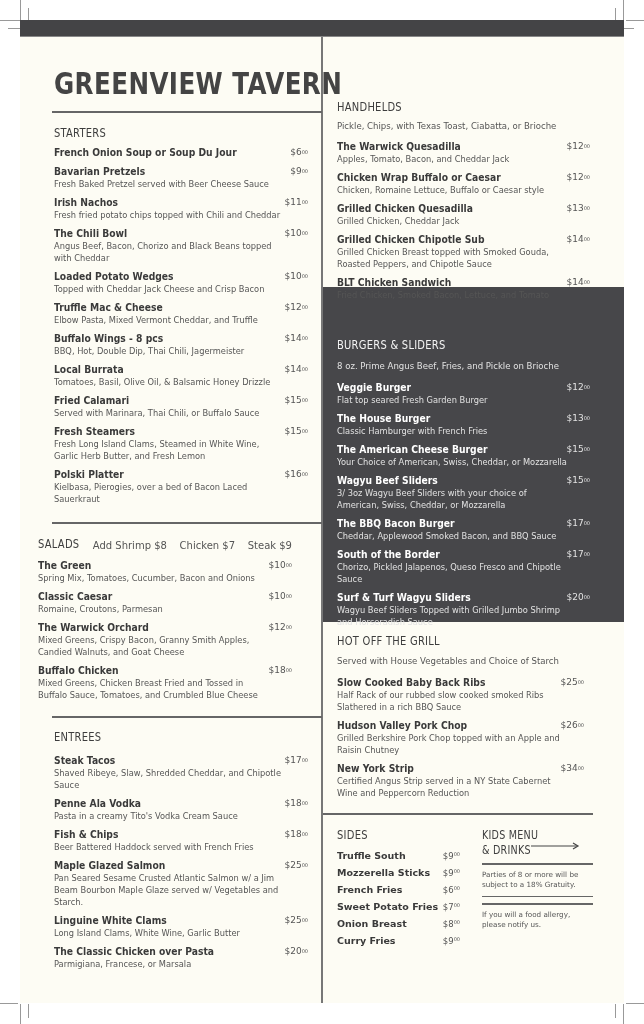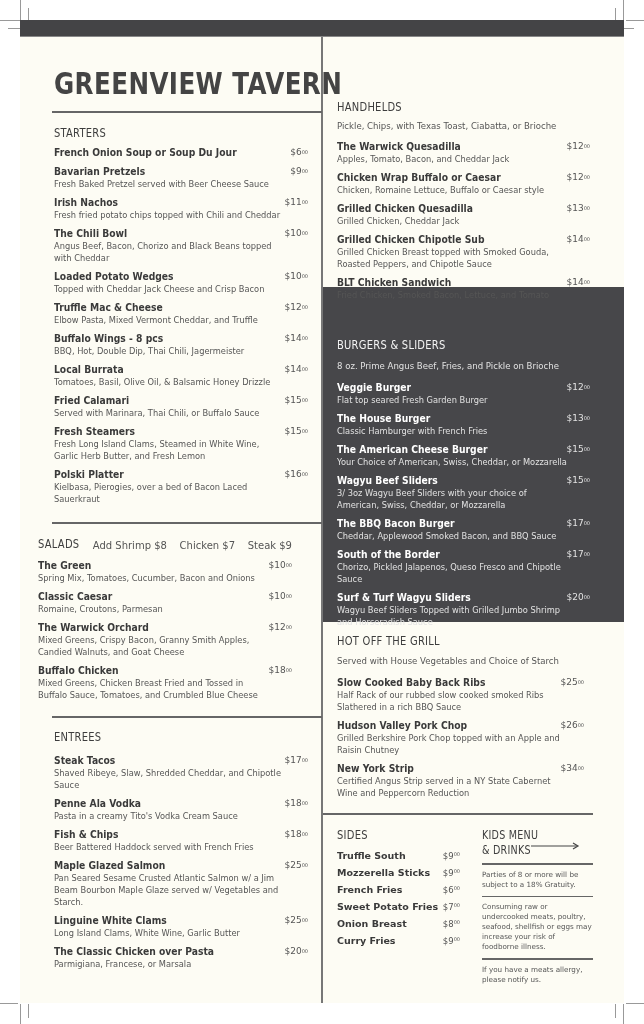--- a/index.html
+++ b/index.html
@@ -310,16 +310,15 @@
   <div style="display:flex;align-items:flex-start;">
     <div class="h2" style="font-size:12.5px;">&amp; DRINKS</div>
     <svg width="50" height="8" style="margin-left:-8px;">
         <line x1="0" y1="4" x2="46" y2="4" stroke="#444" stroke-width="1.2"></line>
         <path d="M42 1 L47 4 L42 7" fill="none" stroke="#444" stroke-width="1.2"></path>
       </svg>
   </div>
   <div class="rule" style="margin:6px 0 5px;height:1.5px;"></div>
   <div class="small">Parties of 8 or more will be subject to a 18% Gratuity.</div>
   <div class="rule" style="margin:6px 0 5px;height:1.5px;"></div>
-  <div class="small">Consuming raw or undercooked meats, poultry, seafood, shellfish or eggs may increase your risk of foodborne illness.</div>
   <div class="rule" style="margin:6px 0 5px;height:1.5px;"></div>
-  <div class="small">If you have a meats allergy, please notify us.</div>
+  <div class="small">If you will a food allergy, please notify us.</div>
 </div>
 
 </body></html>

